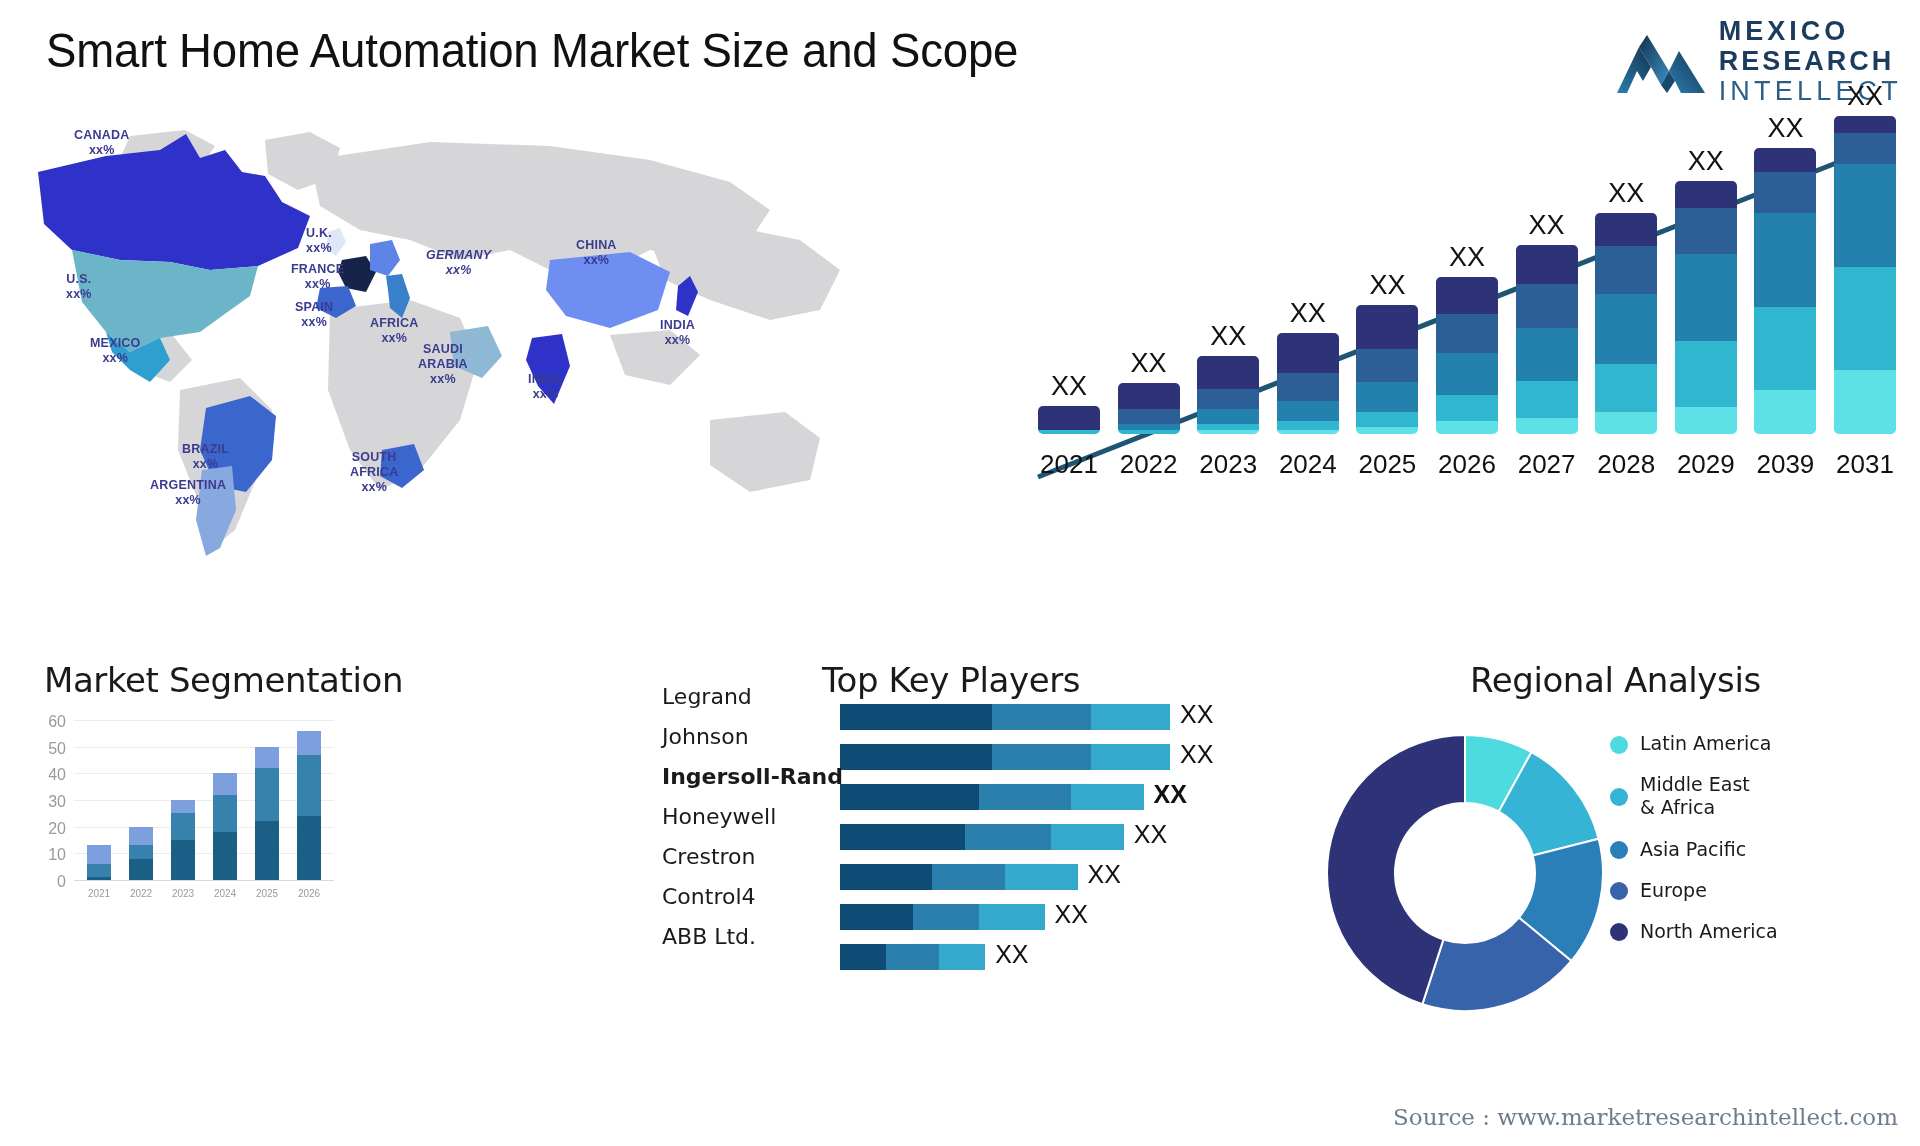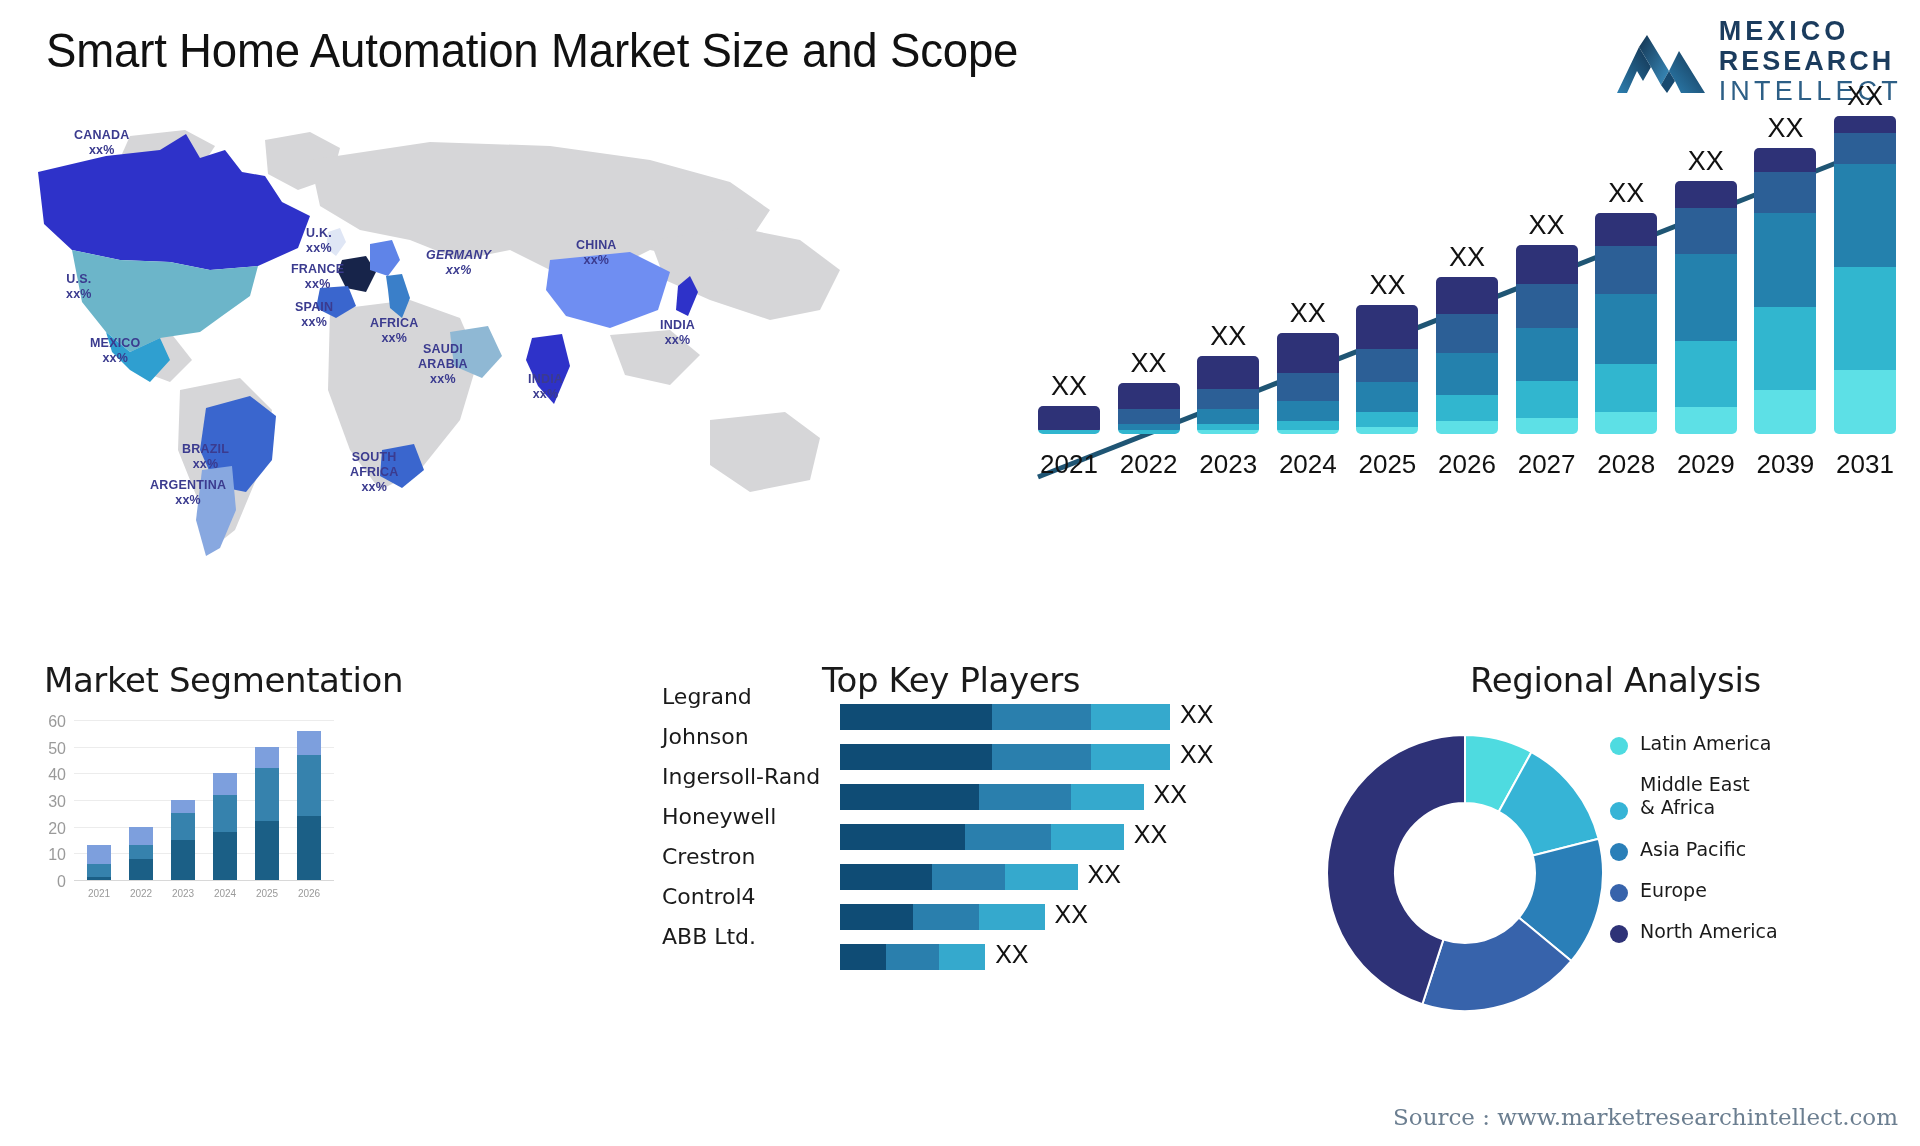--- a/index.html
+++ b/index.html
@@ -107,21 +107,21 @@
   .pl-seg { height: 100%; }
   .pl-val {
     position: absolute; top: 0px; font-size: 25px; color: #111;
     font-family: "Liberation Sans Narrow","Liberation Sans", sans-serif;
   }
 
   
   #region-panel { position: absolute; left: 1300px; top: 700px; width: 600px; height: 240px; }
   #donut { position: absolute; left: 20px; top: 28px; }
   #region-legend { position: absolute; left: 310px; top: 32px; }
-  .rg-row { display: flex; align-items: flex-end; gap: 12px; margin-bottom: 18px; }
+  .rg-row { display: flex; align-items: center; gap: 12px; margin-bottom: 18px; }
   .rg-dot { width: 18px; height: 18px; border-radius: 50%; flex: none; margin-top: 2px; }
   .rg-label { font-size: 19px; color: #1a1a1a; font-family: "DejaVu Sans", sans-serif; line-height: 1.22; }
 
   
   #source-note {
     position: absolute; right: 22px; bottom: 16px;
     font-size: 23px; color: #6b7e90;
     font-family: "DejaVu Serif", serif;
   }
 </style>
@@ -428,21 +428,21 @@
     </div>
     <div class="pl-row" style="top: 40px;">
       <div class="pl-name">Johnson</div>
       <div class="pl-bar" style="width: 330px;">
         <div class="pl-seg" style="width: 46%; background: rgb(15, 76, 117);"></div>
         <div class="pl-seg" style="width: 30%; background: rgb(42, 127, 173);"></div>
         <div class="pl-seg" style="width: 24%; background: rgb(53, 169, 205);"></div>
       </div>
       <div class="pl-val" style="left: 530px;">XX</div>
     </div>
-    <div class="pl-row" style="top: 80px;">
+    <div class="pl-row" style="top: 80px; font-weight: bold;">
       <div class="pl-name">Ingersoll-Rand</div>
       <div class="pl-bar" style="width: 303.6px;">
         <div class="pl-seg" style="width: 45.6522%; background: rgb(15, 76, 117);"></div>
         <div class="pl-seg" style="width: 30.4348%; background: rgb(42, 127, 173);"></div>
         <div class="pl-seg" style="width: 23.913%; background: rgb(53, 169, 205);"></div>
       </div>
       <div class="pl-val" style="left: 503.6px;">XX</div>
     </div>
     <div class="pl-row" style="top: 120px;">
       <div class="pl-name">Honeywell</div>

